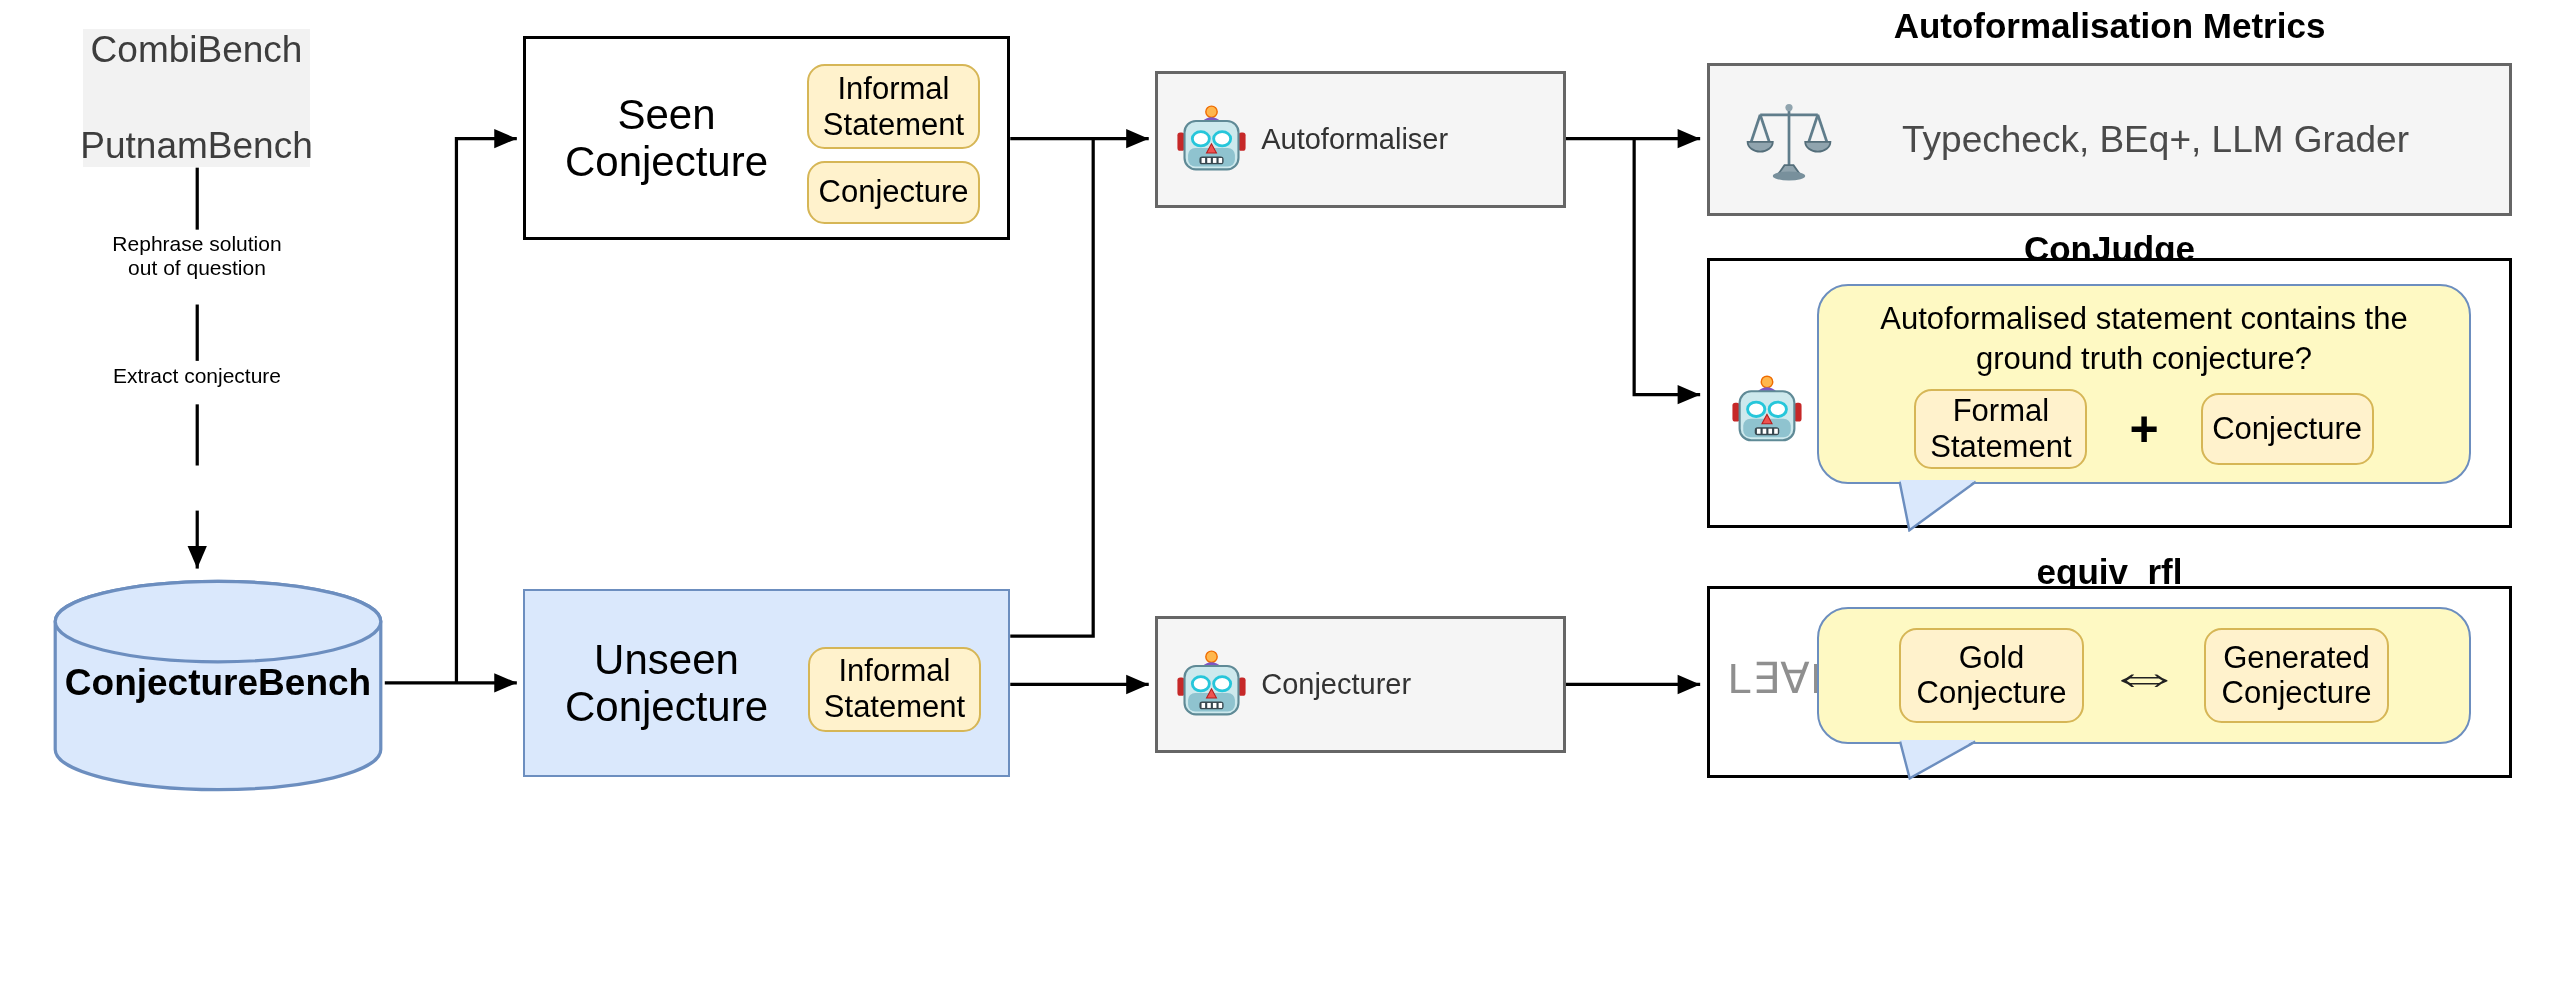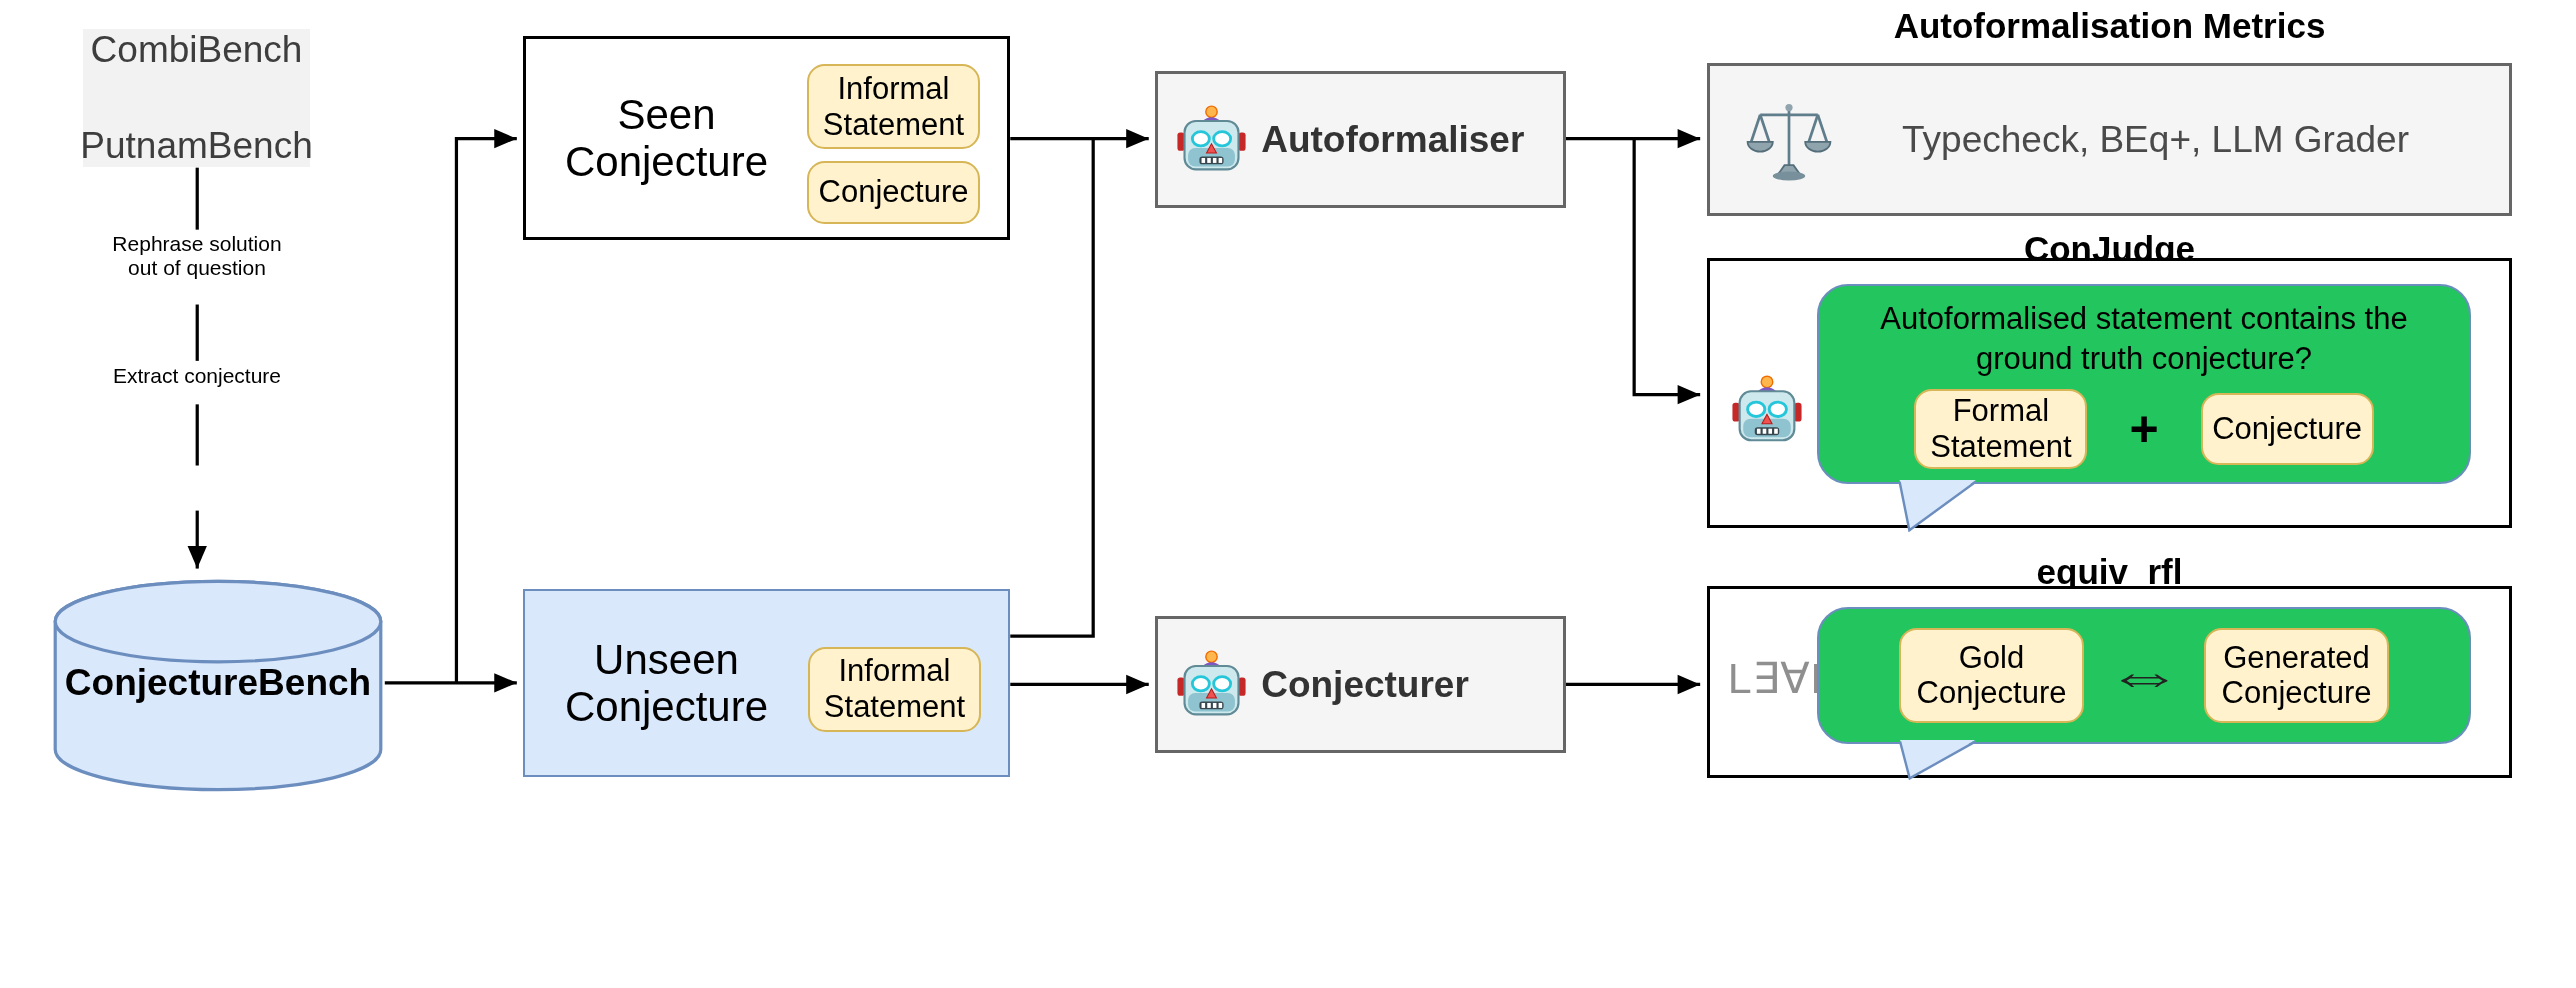--- a/index.html
+++ b/index.html
@@ -53,21 +53,21 @@
   }
   .chip.h2{height:85px;margin-top:12px;}
   .chip.h1{height:63px;}
 
   
   .agent-box{
     width:411px;height:137px;background:#f5f5f5;border:3.2px solid #666666;
     box-sizing:border-box;display:flex;align-items:center;padding-left:17.7px;gap:14.5px;
   }
   .agent-box .robot{width:71px;height:71px;flex:0 0 auto;}
-  .agent-label{font-weight:bold;font-size:37px;color:#333333;white-space:nowrap;}
+  .agent-label{font-weight:normal;font-size:29px;color:#333333;white-space:nowrap;}
 
   
   .panel-title{
     left:1707px;width:805px;text-align:center;font-weight:bold;font-size:35px;
   }
   .metrics-box{
     left:1707px;top:63px;width:805px;height:153px;background:#f5f5f5;
     border:3.2px solid #666666;box-sizing:border-box;display:flex;align-items:center;
     padding-left:34px;
   }
@@ -76,21 +76,21 @@
 
   .judge-box{
     left:1707px;top:258px;width:805px;height:270px;background:#ffffff;
     border:3.2px solid #000000;box-sizing:border-box;
   }
   .equiv-box{
     left:1707px;top:586px;width:805px;height:192px;background:#ffffff;
     border:3.2px solid #000000;box-sizing:border-box;
   }
   .bubble{
-    position:absolute;background:#22c55e;border:2.4px solid #6c8ebf;border-radius:31px;
+    position:absolute;background:#fef9c3;border:2.4px solid #6c8ebf;border-radius:31px;
     box-sizing:border-box;
   }
   .judge-bubble{left:107px;top:22.5px;width:654px;height:200px;padding:13px 42px 0 42px;}
   .equiv-bubble{left:107px;top:17.7px;width:654px;height:137px;display:flex;align-items:center;justify-content:center;gap:34px;}
   .bubble-tail{position:absolute;z-index:3;}
   .q-text{text-align:center;font-size:31px;line-height:1.3;color:#000;}
   .chips-row{display:flex;align-items:center;justify-content:center;gap:42px;margin-top:9.7px;}
   .chip.float2{width:173px;height:80px;}
   .chip.float1{width:173px;height:72px;}
   .chip.g2{width:185px;height:95px;}

